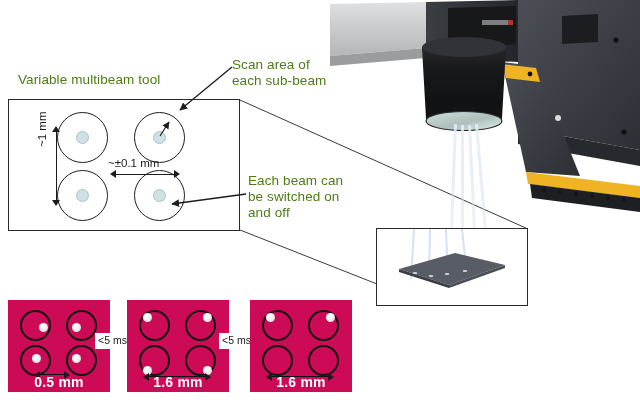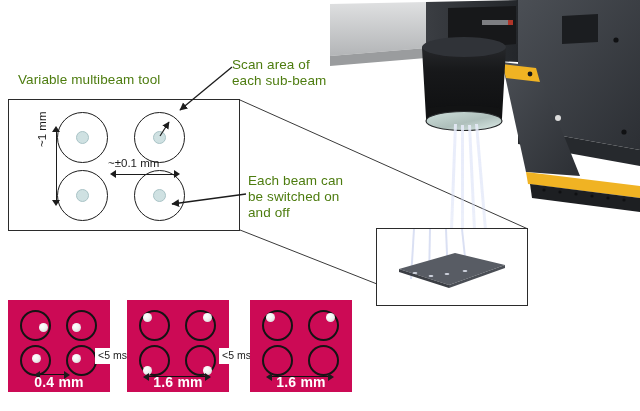--- a/index.html
+++ b/index.html
@@ -115,21 +115,21 @@
   }
   .panel-dim{
     position:absolute;
     height:0;border-top:1.6px solid #111111;
   }
   .panel-dim .arrow-left,.panel-dim .arrow-right{top:-4px;}
 
   
   .block-arrow{
     position:absolute;
-    top:345px;height:22px;
+    top:330px;height:22px;
   }
   .block-arrow .shaft{
     position:absolute;left:0;top:3px;
     height:16px;background:#ffffff;
   }
   .block-arrow .head{
     position:absolute;top:0;
     width:0;height:0;
     border-top:11px solid transparent;
     border-bottom:11px solid transparent;
@@ -334,21 +334,21 @@
     <div class="ex-circle" style="left:12px;top:45px;"></div>
     <div class="ex-circle" style="left:58px;top:45px;"></div>
     <div class="ex-dot" style="left:31px;top:23px;"></div>
     <div class="ex-dot" style="left:64px;top:23px;"></div>
     <div class="ex-dot" style="left:24px;top:54px;"></div>
     <div class="ex-dot" style="left:64px;top:54px;"></div>
     <div class="panel-dim" style="left:31px;top:74px;width:28px;">
       <div class="arrow-left" style="left:-5px;"></div>
       <div class="arrow-right" style="left:25px;"></div>
     </div>
-    <div class="panel-caption">0.4 mm</div>
+    <div class="panel-caption">0.5 mm</div>
   </div>
 
   <div class="block-arrow" style="left:95px;width:43px;">
     <div class="shaft" style="width:32px;"></div>
     <div class="head" style="left:31px;"></div>
     <div class="txt">&lt;5 ms</div>
   </div>
 
   <div class="panel" id="panel-1">
     <div class="ex-circle" style="left:12px;top:10px;"></div>

